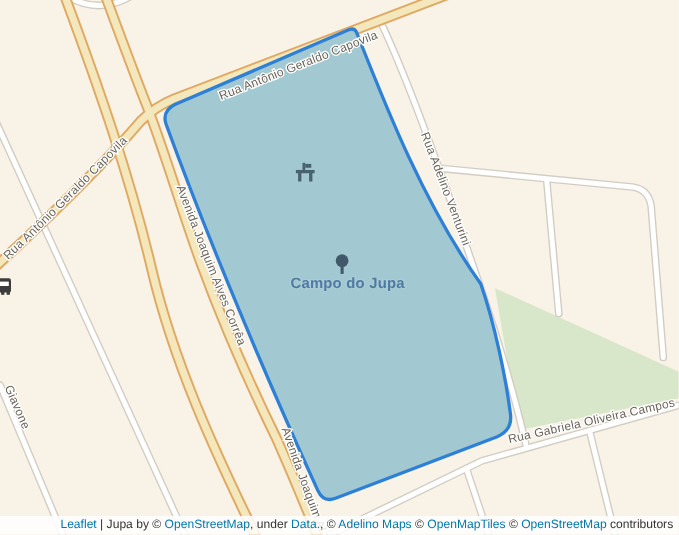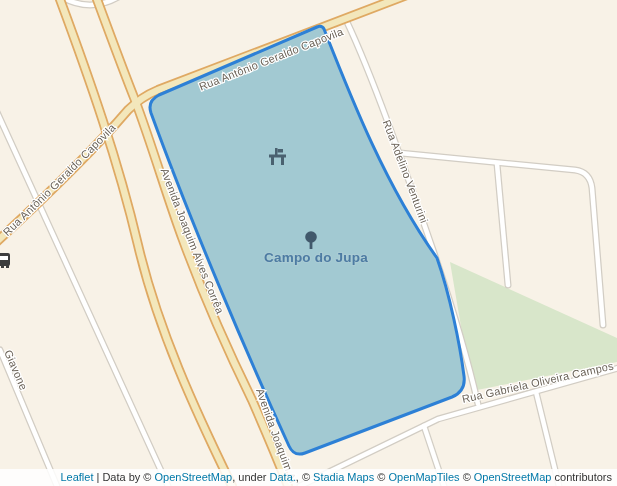--- a/index.html
+++ b/index.html
@@ -119,14 +119,14 @@
     <text class="street">
       <textPath href="#p-gabriela" startOffset="0">Rua Gabriela Oliveira Campos</textPath>
     </text>
     <text class="street">
       <textPath href="#p-giavone" startOffset="0">Giavone</textPath>
     </text>
 
     <text class="place" x="316" y="262" text-anchor="middle">Campo do Jupa</text>
   </svg>
 
-  <div class="attribution"><a>Leaflet</a><span> | Data by © </span><a>OpenStreetMap</a><span>, under </span><a>Data.</a><span>, © </span><a>Stadia Maps</a><span> © </span><a>OpenMapTiles</a><span> © </span><a>OpenStreetMap</a><span> contributors</span></div>
+  <div class="attribution"><a>Leaflet</a><span> | Jupa by © </span><a>OpenStreetMap</a><span>, under </span><a>Data.</a><span>, © </span><a>Adelino Maps</a><span> © </span><a>OpenMapTiles</a><span> © </span><a>OpenStreetMap</a><span> contributors</span></div>
 </div>
 
 </body></html>

